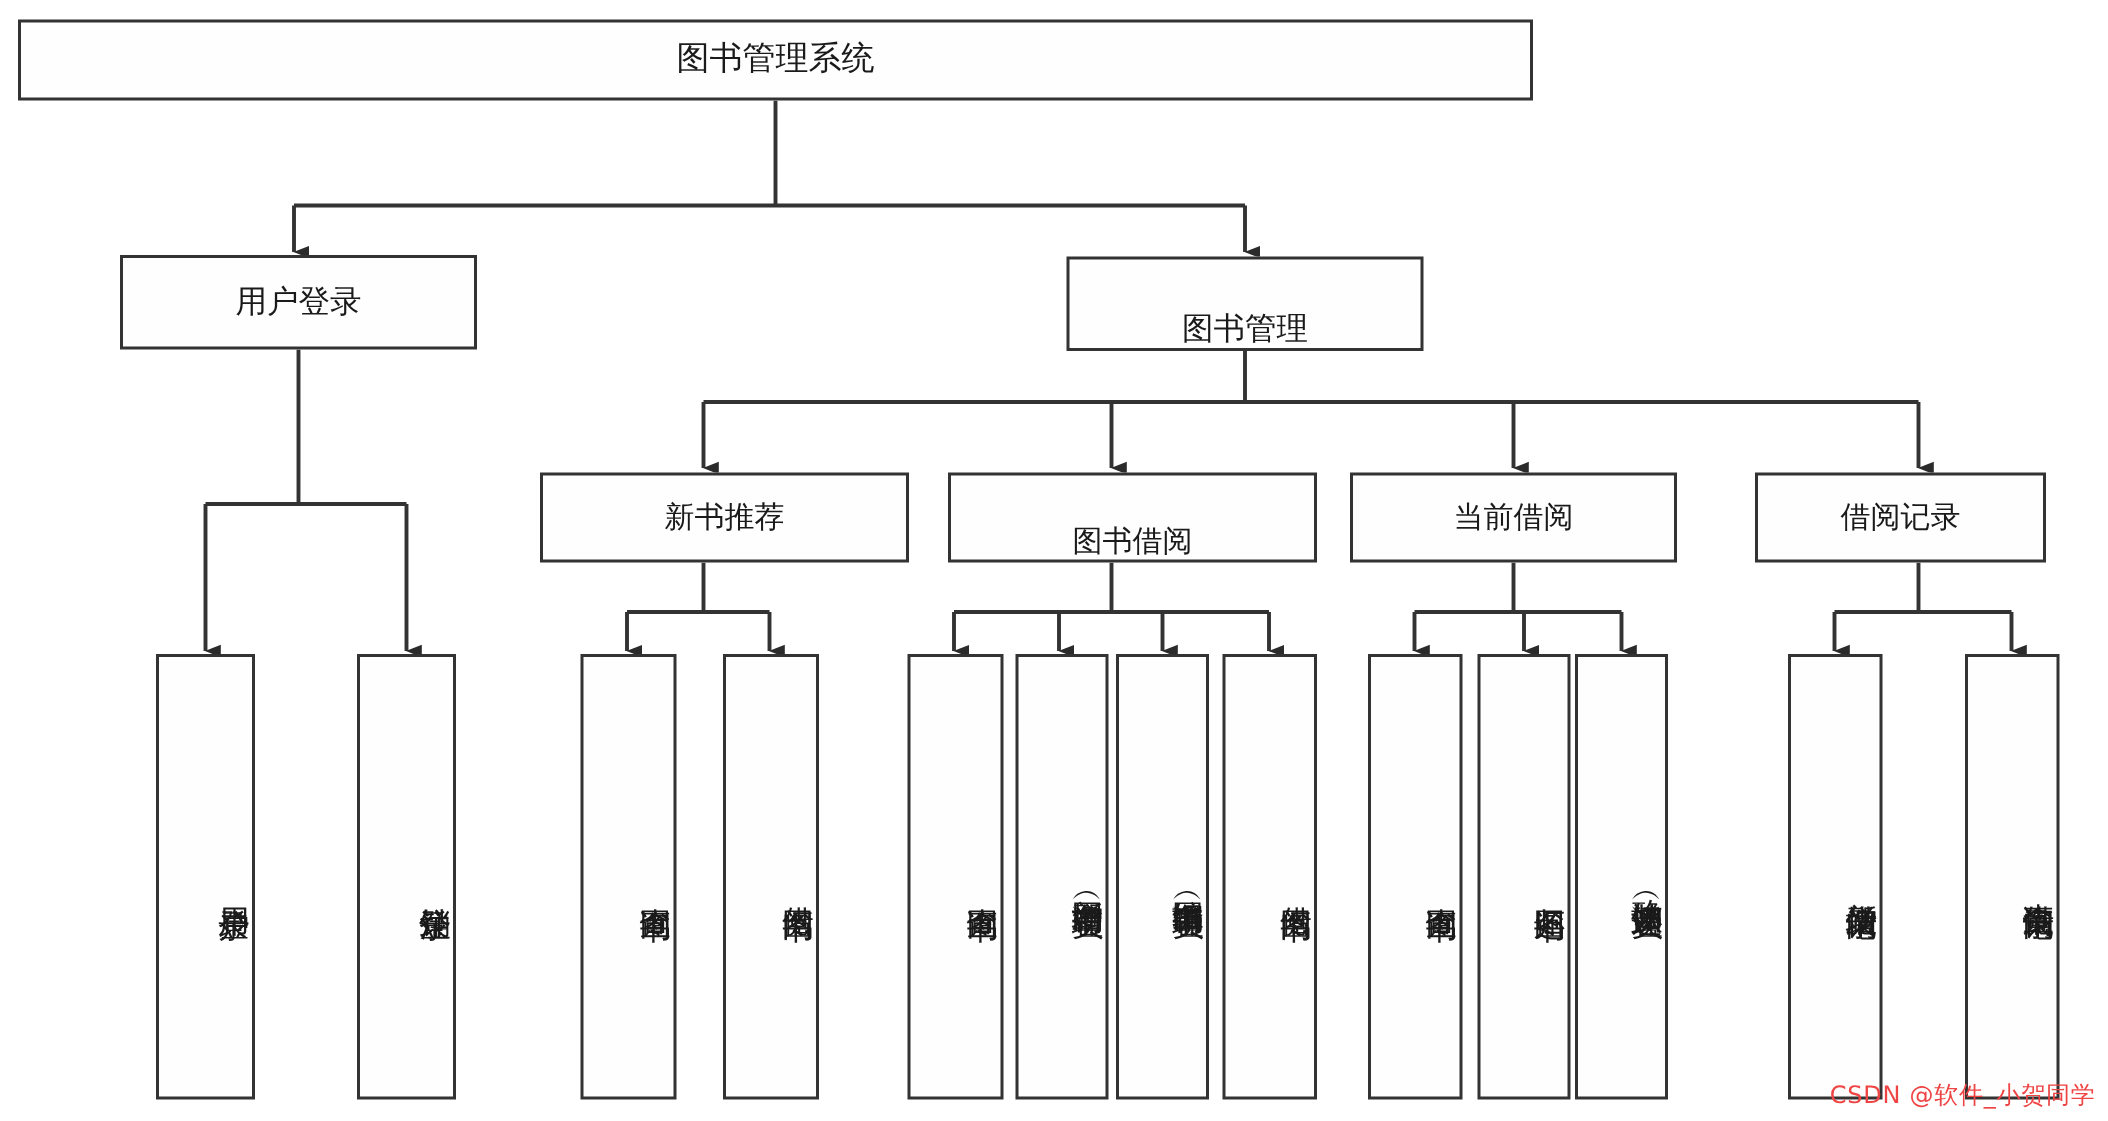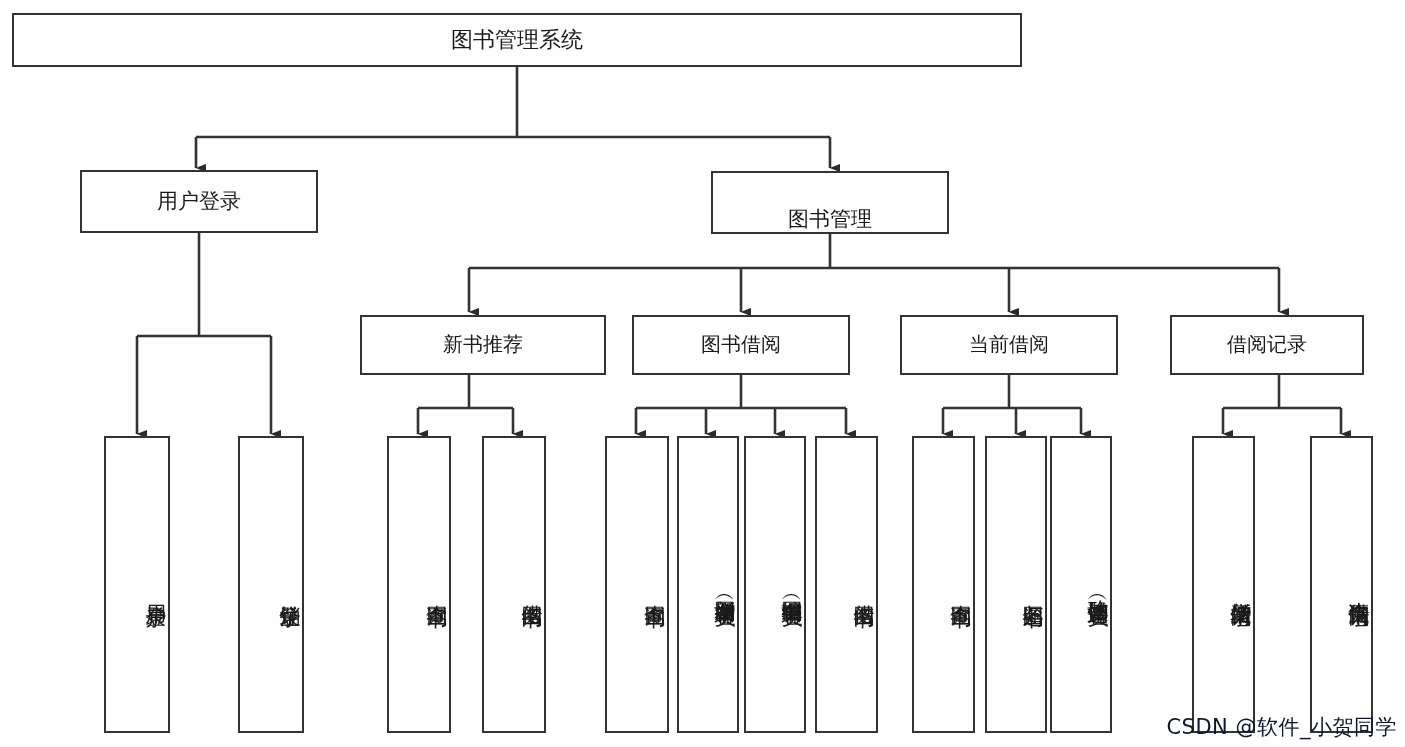--- a/index.html
+++ b/index.html
@@ -63,22 +63,22 @@
     white-space: nowrap;
   }
   .node.leaf .node-label {
     writing-mode: vertical-rl;
     text-orientation: upright;
   }
   #watermark {
     position: absolute;
     right: 8px;
     bottom: 6px;
-    font-size: 21px;
-    color: #0f172a;
+    font-size: 16px;
+    color: #ef4444;
     letter-spacing: 0.5px;
     white-space: nowrap;
     pointer-events: none;
   }
 </style>
 </head>
 <body>
 
 <div id="diagram-root">
 
@@ -141,21 +141,21 @@
   </div>
 
   <div class="node lvl1" style="left:711px; top:171px; width:238px; height:63px;align-items:flex-end;">
     <span class="node-label">图书管理</span>
   </div>
 
   <div class="node lvl2" style="left:360px; top:315px; width:246px; height:60px;">
     <span class="node-label">新书推荐</span>
   </div>
 
-  <div class="node lvl2" style="left:632px; top:315px; width:218px; height:60px;">
+  <div class="node lvl2" style="left:632px; top:315px; width:246px; height:60px;align-items:flex-end;">
     <span class="node-label">图书借阅</span>
   </div>
 
   <div class="node lvl2" style="left:900px; top:315px; width:218px; height:60px;">
     <span class="node-label">当前借阅</span>
   </div>
 
   <div class="node lvl2" style="left:1170px; top:315px; width:194px; height:60px;">
     <span class="node-label">借阅记录</span>
   </div>

